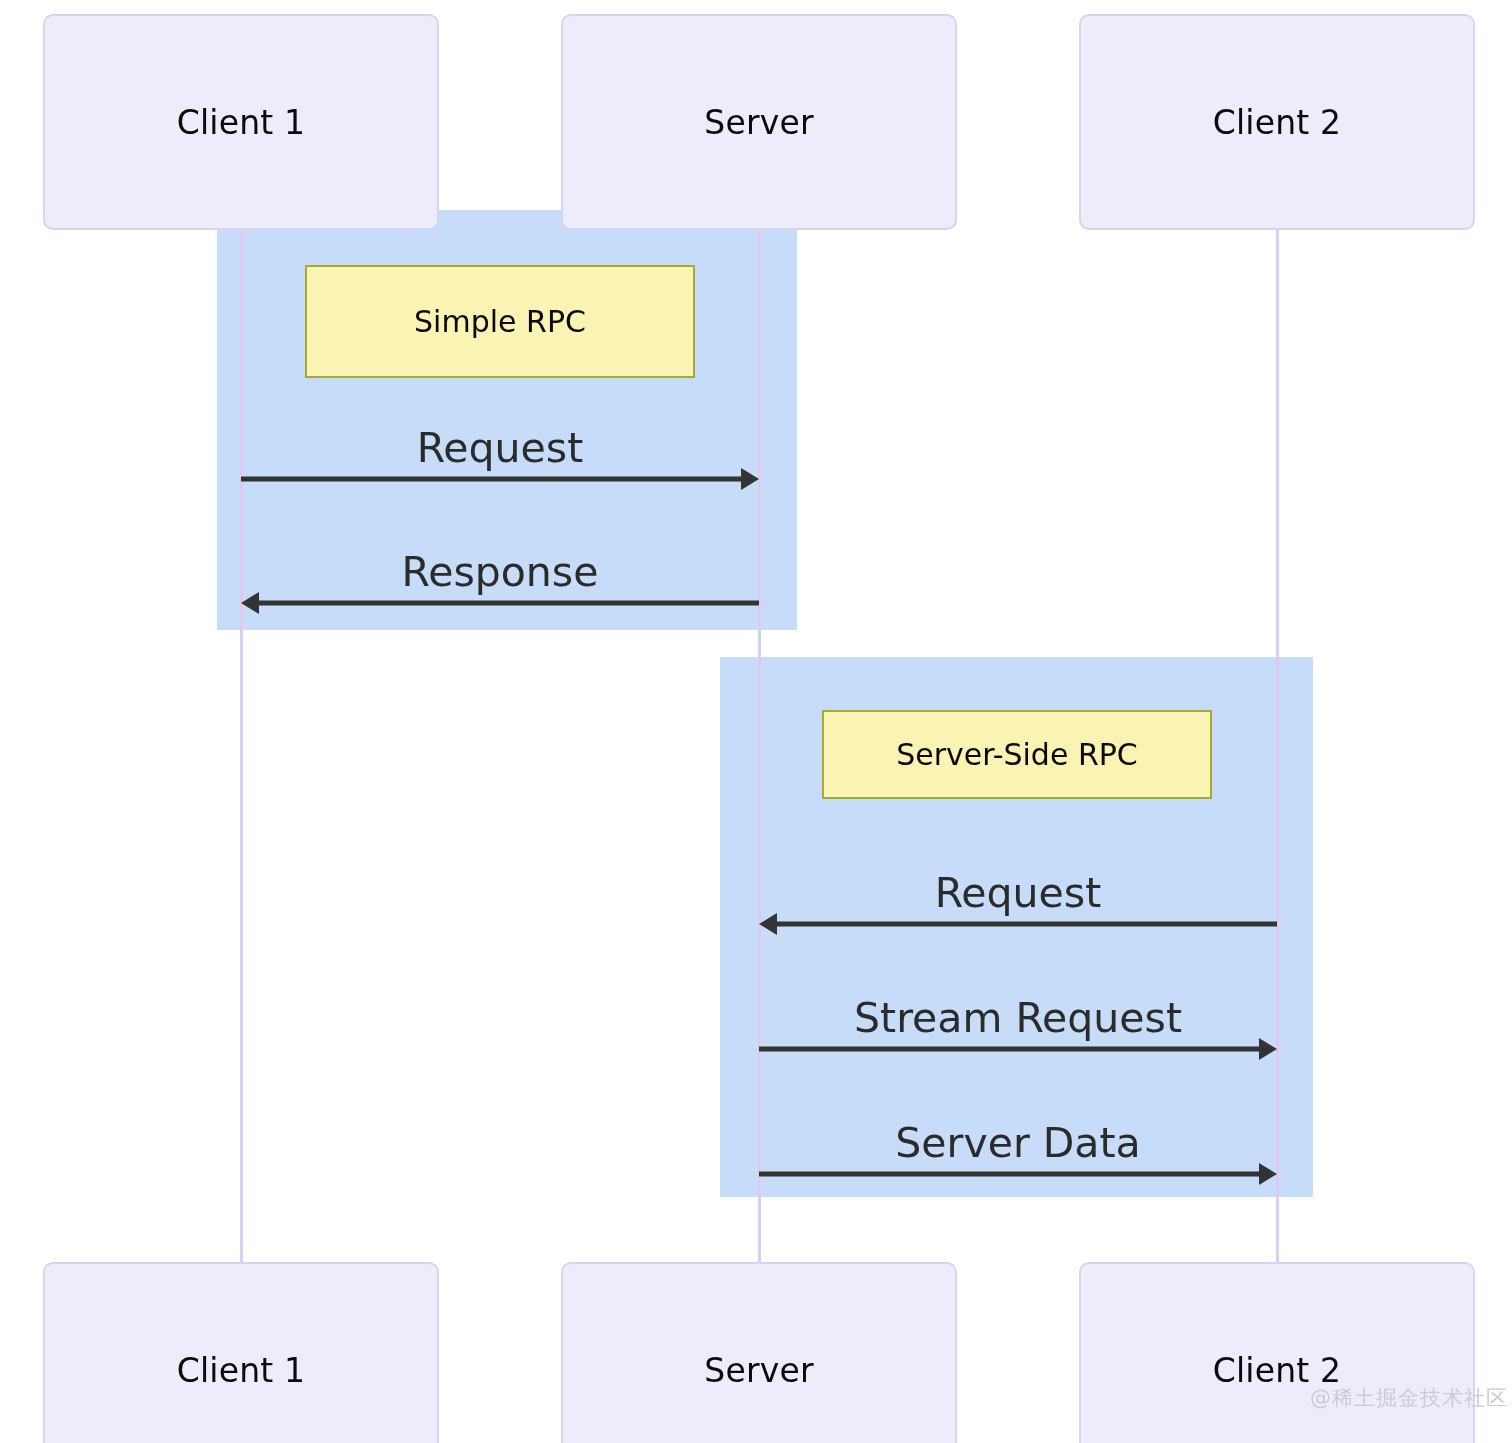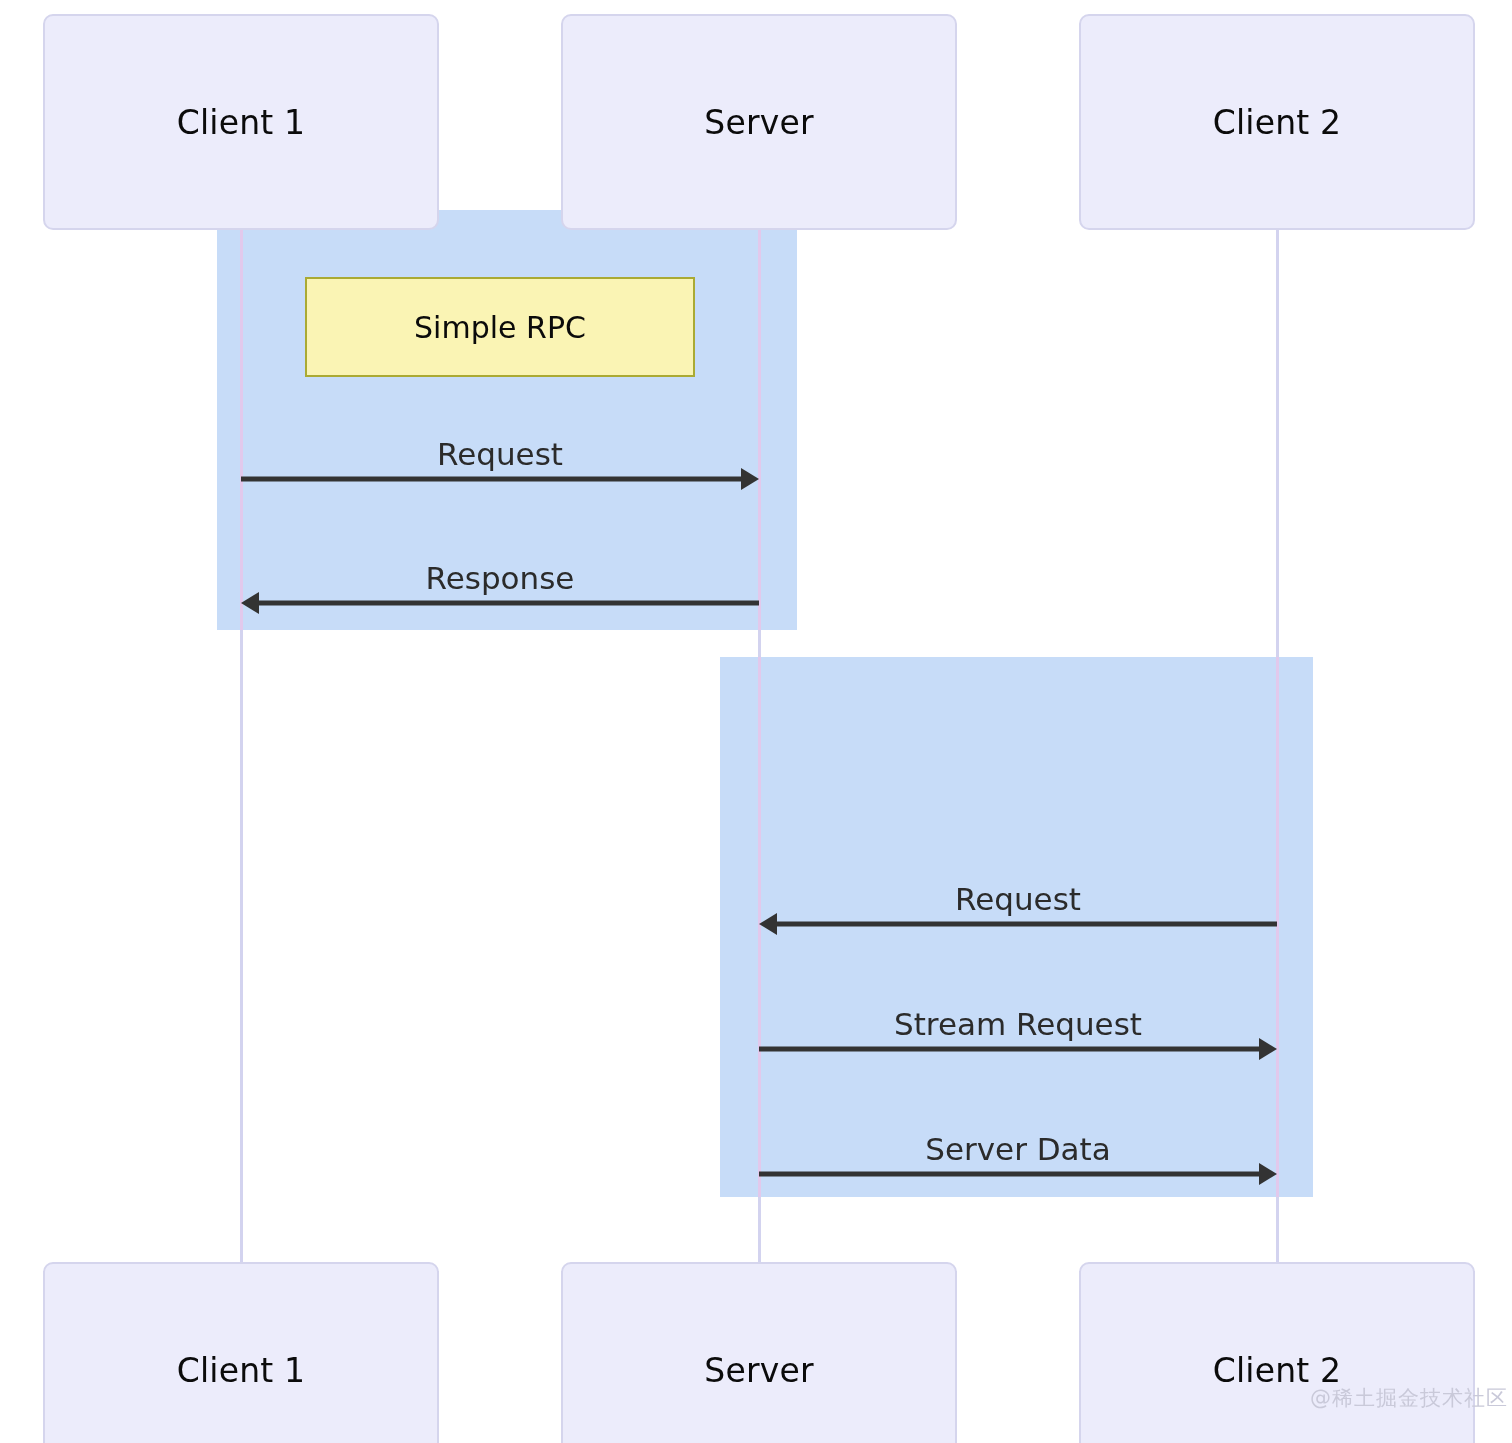--- a/index.html
+++ b/index.html
@@ -70,21 +70,21 @@
   
   .message {
     position: absolute;
     height: 0;
   }
   .message .mlabel {
     position: absolute;
     bottom: 8px;
     width: 100%;
     text-align: center;
-    font-size: 31px;
+    font-size: 41px;
     color: #2b2b2b;
     white-space: nowrap;
   }
   .msg-svg {
     position: absolute;
     left: 0;
     bottom: -10px;
     overflow: visible;
   }
 
@@ -119,40 +119,43 @@
   <div class="participant" style="left:43px; top:14px;">
     <span class="plabel">Client 1</span>
   </div>
   <div class="participant" style="left:561px; top:14px;">
     <span class="plabel">Server</span>
   </div>
   <div class="participant" style="left:1079px; top:14px;">
     <span class="plabel">Client 2</span>
   </div>
 
-  <div class="note" style="left:305px; top:265px; width:390px; height:100px;margin-top:12px;">
+  <div class="note" style="left:305px; top:265px; width:390px; height:113px;">
     <span class="ntext">Simple RPC</span>
   </div>
 
   <div class="message" style="left:241px; top:480px; width:518px;">
     <span class="mlabel">Request</span>
     <svg class="msg-svg" width="518" height="22" viewBox="0 0 518 22">
       <line x1="0" y1="11" x2="500" y2="11" stroke="#333333" stroke-width="5"></line>
       <polygon points="500,0 518,11 500,22" fill="#333333"></polygon>
     </svg>
   </div>
 
   <div class="message" style="left:241px; top:604px; width:518px;">
     <span class="mlabel">Response</span>
     <svg class="msg-svg" width="518" height="22" viewBox="0 0 518 22">
       <line x1="18" y1="11" x2="518" y2="11" stroke="#333333" stroke-width="5"></line>
       <polygon points="18,0 0,11 18,22" fill="#333333"></polygon>
     </svg>
   </div>
 
+  <div class="note" style="left:822px; top:710px; width:390px; height:89px;">
+    <span class="ntext">Server-Side RPC</span>
+  </div>
 
   <div class="message" style="left:759px; top:925px; width:518px;">
     <span class="mlabel">Request</span>
     <svg class="msg-svg" width="518" height="22" viewBox="0 0 518 22">
       <line x1="18" y1="11" x2="518" y2="11" stroke="#333333" stroke-width="5"></line>
       <polygon points="18,0 0,11 18,22" fill="#333333"></polygon>
     </svg>
   </div>
 
   <div class="message" style="left:759px; top:1050px; width:518px;">

